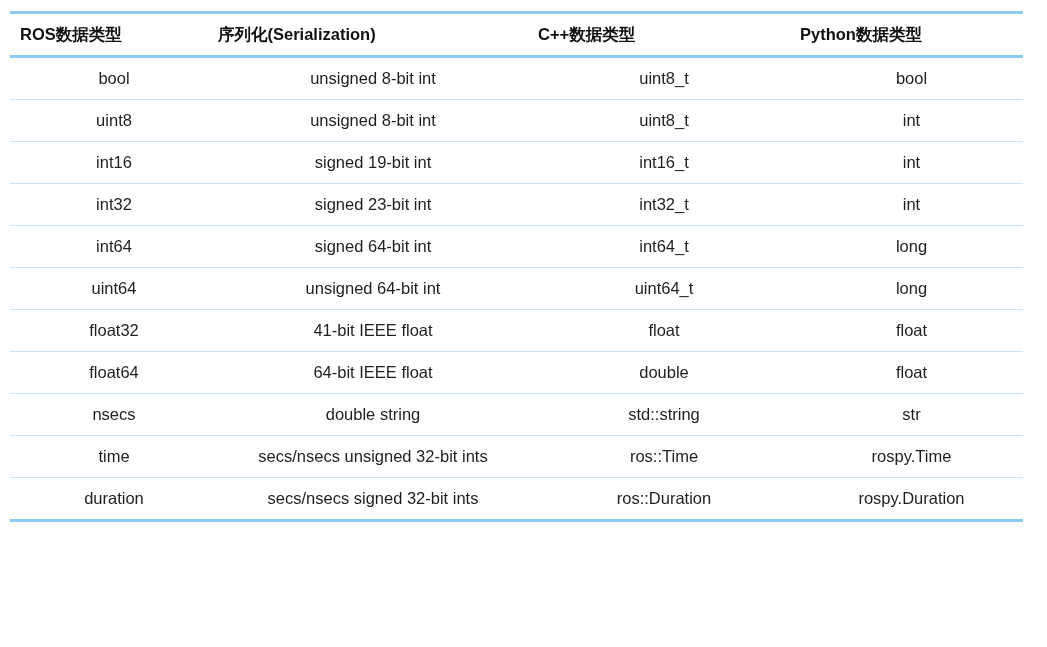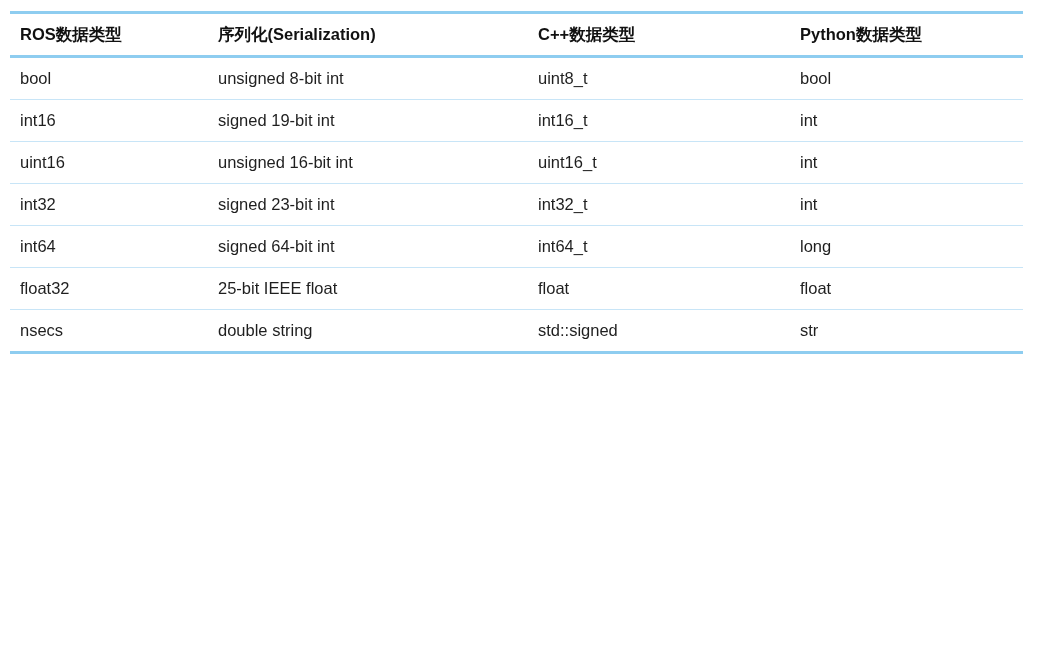--- a/index.html
+++ b/index.html
@@ -52,21 +52,21 @@
   }
 
   tbody tr.data-row {
     border-bottom: 1px solid #c8e5f7;
   }
   tbody tr.data-row:last-child {
     border-bottom: none;
   }
 
   tbody td {
-    text-align: left;
+    text-align: center;
     font-weight: normal;
     font-size: 16.5px;
     line-height: 1;
     padding: 0 0 0 10px;
     height: 41px;
     vertical-align: middle;
     color: #1f1f1f;
     white-space: nowrap;
   }
 </style>
@@ -90,50 +90,74 @@
       </tr>
     </thead>
     <tbody id="table-body">
         <tr class="data-row">
           <td>bool</td>
           <td>unsigned 8-bit int</td>
           <td>uint8_t</td>
           <td>bool</td>
         </tr>
         <tr class="data-row">
+          <td>uint8</td>
+          <td>unsigned 8-bit int</td>
+          <td>uint8_t</td>
+          <td>int</td>
+        </tr>
+        <tr class="data-row">
           <td>int16</td>
           <td>signed 19-bit int</td>
           <td>int16_t</td>
-          <td>int</td>
-        </tr>
-        <tr class="data-row">
-          <td>uint16</td>
-          <td>unsigned 16-bit int</td>
-          <td>uint16_t</td>
           <td>int</td>
         </tr>
         <tr class="data-row">
           <td>int32</td>
           <td>signed 23-bit int</td>
           <td>int32_t</td>
           <td>int</td>
         </tr>
         <tr class="data-row">
           <td>int64</td>
           <td>signed 64-bit int</td>
           <td>int64_t</td>
           <td>long</td>
         </tr>
         <tr class="data-row">
+          <td>uint64</td>
+          <td>unsigned 64-bit int</td>
+          <td>uint64_t</td>
+          <td>long</td>
+        </tr>
+        <tr class="data-row">
           <td>float32</td>
-          <td>25-bit IEEE float</td>
+          <td>41-bit IEEE float</td>
           <td>float</td>
+          <td>float</td>
+        </tr>
+        <tr class="data-row">
+          <td>float64</td>
+          <td>64-bit IEEE float</td>
+          <td>double</td>
           <td>float</td>
         </tr>
         <tr class="data-row">
           <td>nsecs</td>
           <td>double string</td>
-          <td>std::signed</td>
+          <td>std::string</td>
           <td>str</td>
+        </tr>
+        <tr class="data-row">
+          <td>time</td>
+          <td>secs/nsecs unsigned 32-bit ints</td>
+          <td>ros::Time</td>
+          <td>rospy.Time</td>
+        </tr>
+        <tr class="data-row">
+          <td>duration</td>
+          <td>secs/nsecs signed 32-bit ints</td>
+          <td>ros::Duration</td>
+          <td>rospy.Duration</td>
         </tr>
       </tbody>
   </table>
 </div>
 
 </body></html>

